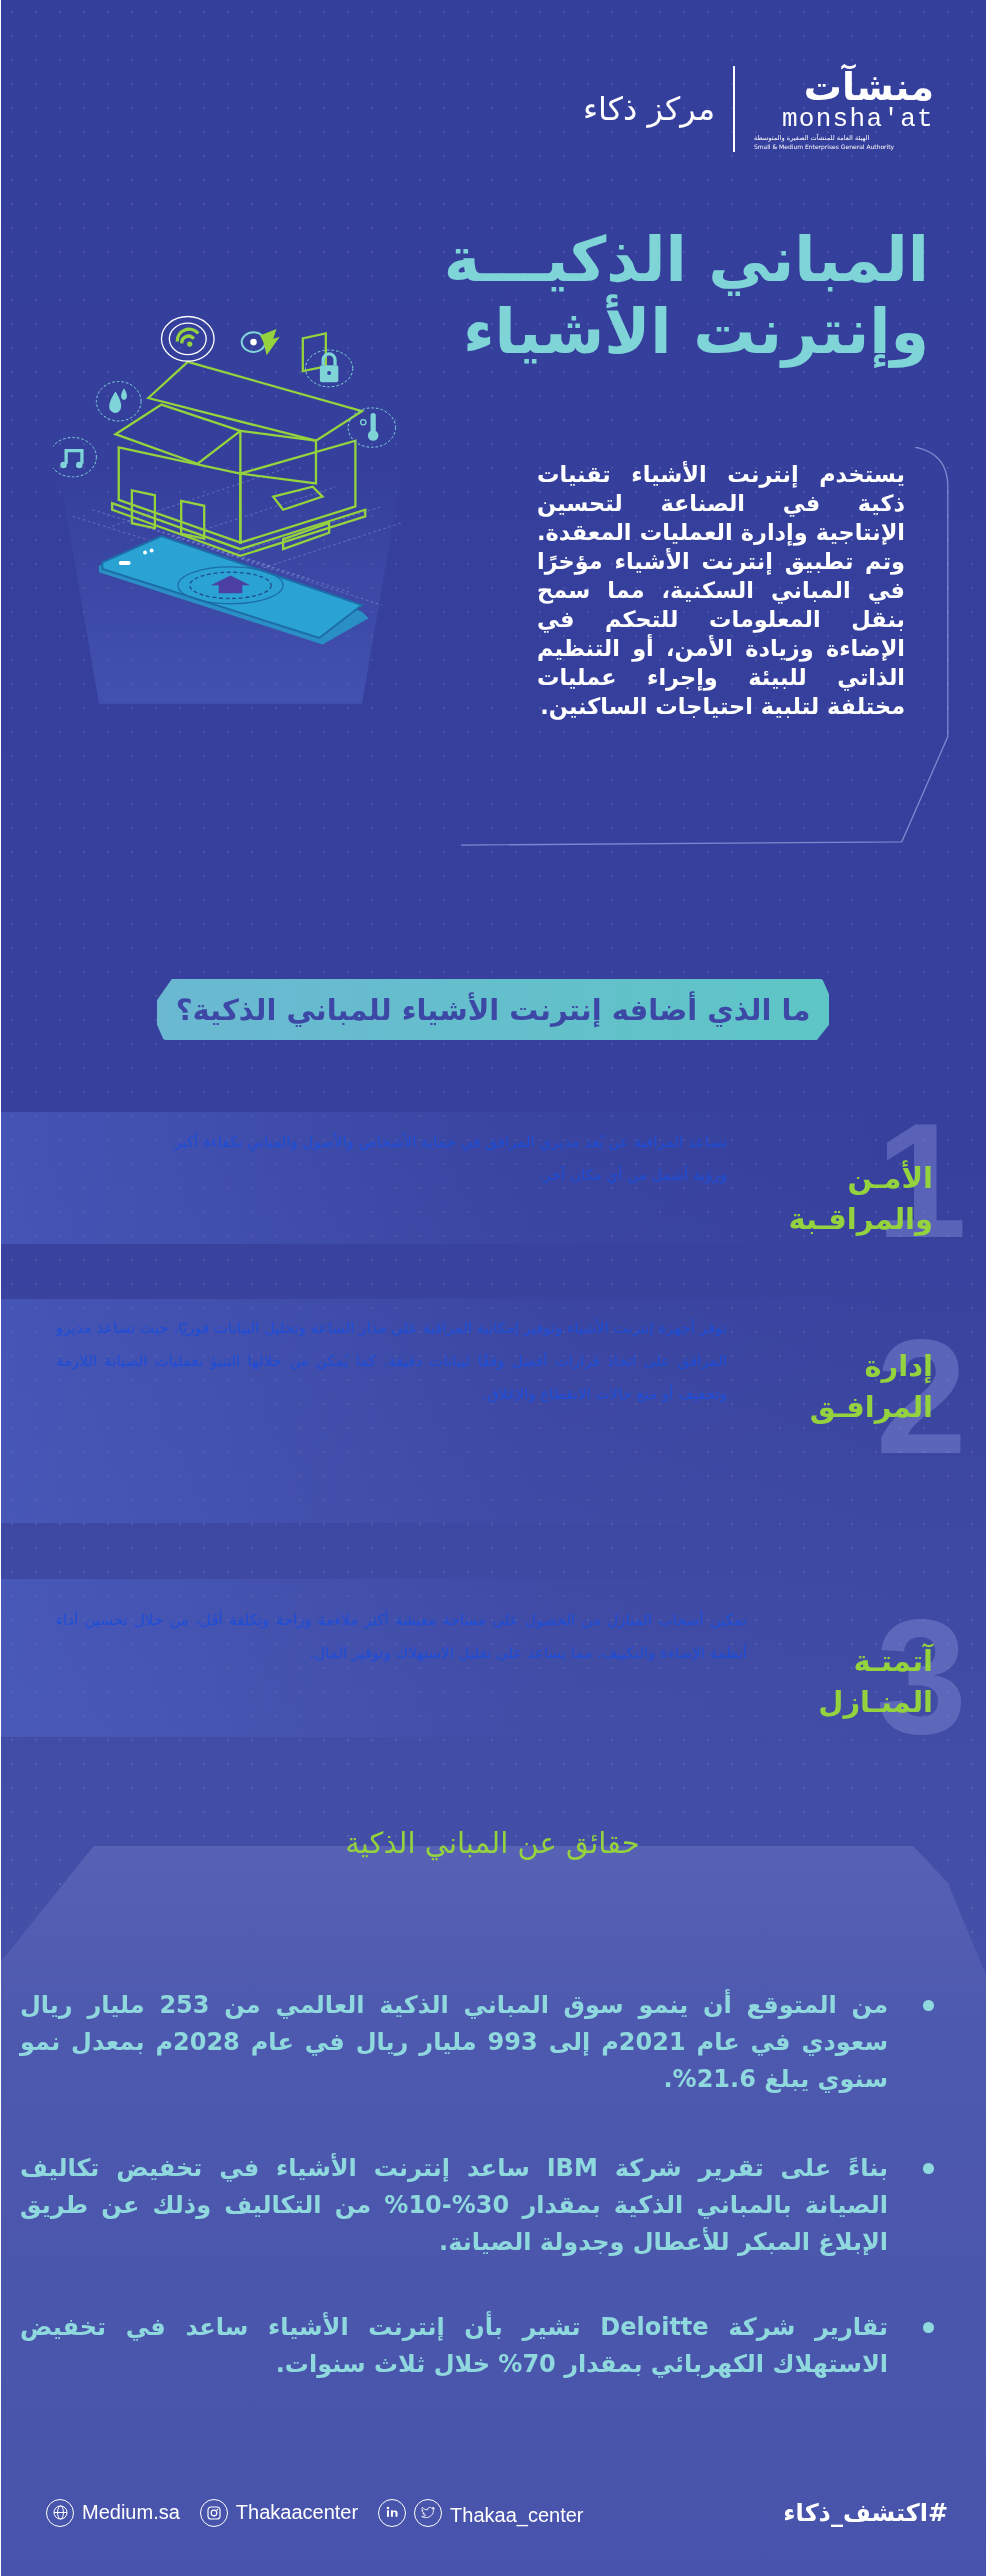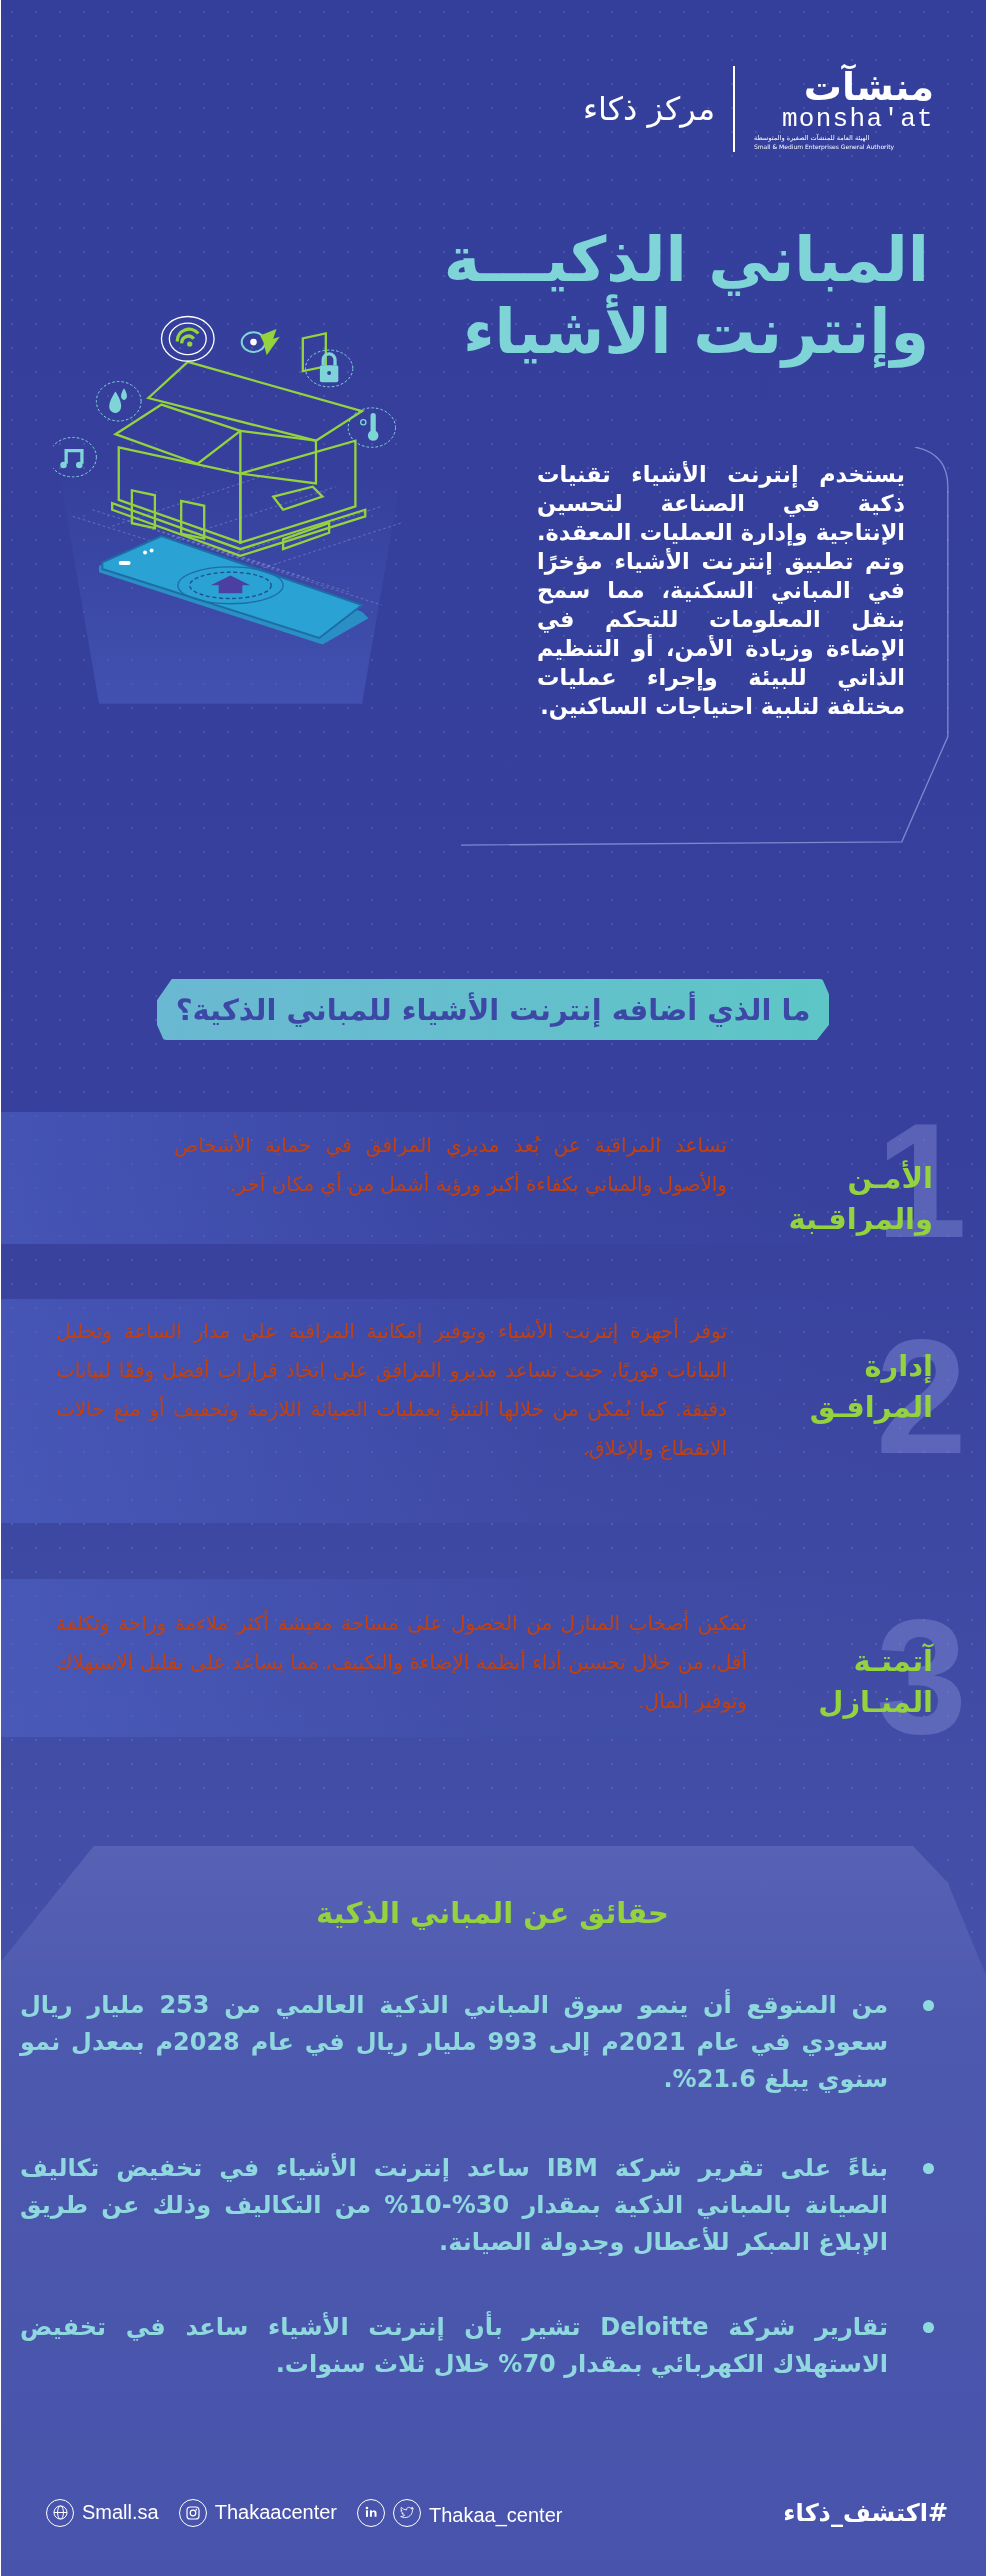--- a/index.html
+++ b/index.html
@@ -67,32 +67,32 @@
     position: absolute; right: 20px;
     font-size: 164px; font-weight: bold; color: rgba(130,140,215,0.45); line-height: 1;
     font-family: "Liberation Sans", sans-serif;
   }
   .benefit-title {
     position: absolute; right: 54px; width: 132px;
     text-align: right; color: #95d33e; font-weight: bold; font-size: 29px; line-height: 41px;
   }
   .benefit-text {
     position: absolute; text-align: justify; text-align-last: right;
-    color: #c2410c; font-size: 20px; line-height: 39px;
+    color: #1d4ed8; font-size: 15px; line-height: 33px;
   }
 
   
   .facts-panel {
     position: absolute; top: 1846px; left: 0; width: 987px; height: 730px;
     background: linear-gradient(180deg, #5762b5 0%, #4d59ae 25%, #4853ab 100%);
     clip-path: polygon(9.5% 0, 92.5% 0, 96% 5%, 100% 18%, 100% 100%, 0 100%, 0 16%);
   }
   .facts-title {
-    position: absolute; top: 1896px; left: 0; width: 985px; text-align: center;
-    color: #95d33e; font-size: 29px; font-weight: bold;
+    position: absolute; top: 1826px; left: 0; width: 985px; text-align: center;
+    color: #95d33e; font-size: 29px; font-weight: normal;
   }
   .fact {
     position: absolute; right: 46px; width: 921px;
     color: #8fd8de; font-size: 24px; font-weight: bold; line-height: 37px;
     text-align: justify; text-align-last: right; padding-right: 53px;
   }
   .fact-bullet {
     position: absolute; right: 6.6px; top: 0; width: 12px; height: 37px;
     display: flex; align-items: center; justify-content: center;
   }
@@ -273,21 +273,21 @@
 <div class="footer">
   <div class="socials">
     <div class="social">
       <span class="soc-icon">
         <svg width="17" height="17" viewBox="0 0 26 26">
             <circle cx="13" cy="13" r="10" fill="none" stroke="#fff" stroke-width="1.5"></circle>
             <ellipse cx="13" cy="13" rx="4.5" ry="10" fill="none" stroke="#fff" stroke-width="1.5"></ellipse>
             <line x1="3" y1="13" x2="23" y2="13" stroke="#fff" stroke-width="1.5"></line>
           </svg>
       </span>
-      <span class="soc-label">Small.sa</span>
+      <span class="soc-label">Medium.sa</span>
     </div>
     <div class="social">
       <span class="soc-icon">
         <svg width="16" height="16" viewBox="0 0 24 24">
             <rect x="3" y="3" width="18" height="18" rx="5" fill="none" stroke="#fff" stroke-width="1.8"></rect>
             <circle cx="12" cy="12" r="4.2" fill="none" stroke="#fff" stroke-width="1.8"></circle>
             <circle cx="17" cy="7" r="1.2" fill="#fff"></circle>
           </svg>
       </span>
       <span class="soc-label">Thakaacenter</span>

